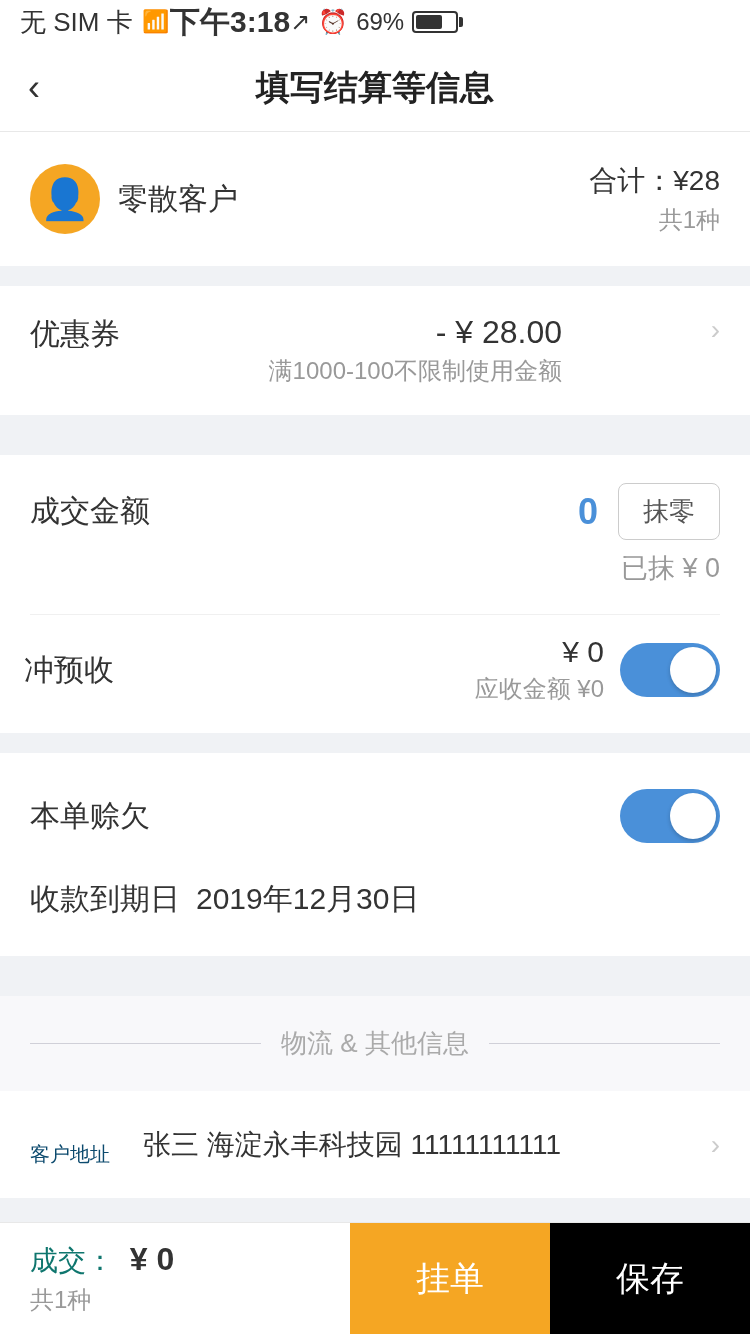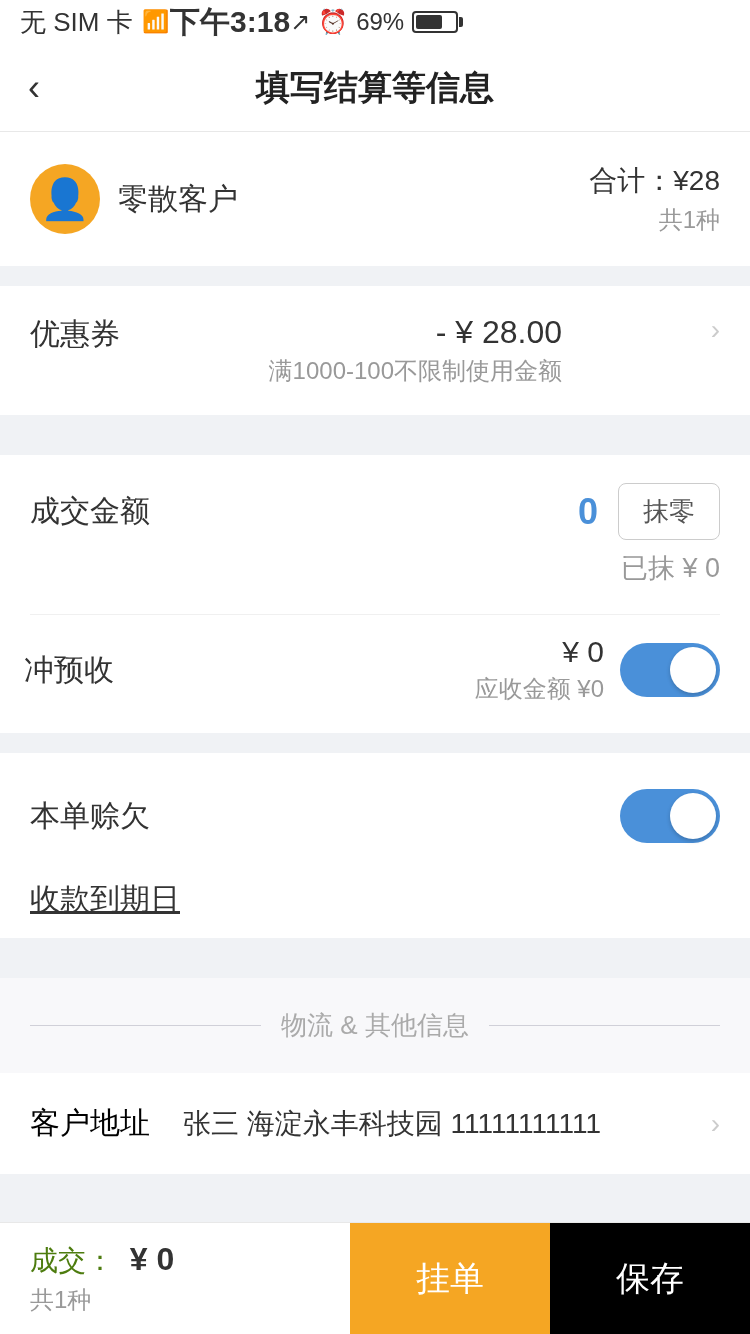--- a/index.html
+++ b/index.html
@@ -148,24 +148,23 @@
     .debt-row {
       display: flex; align-items: center; justify-content: space-between;
       padding: 36px 30px;
       background: #fff;
     }
     .debt-label { font-size: 30px; color: #333; }
 
     
     .due-date-row {
       display: flex; align-items: center;
-      padding: 0 30px 18px 30px;
+      padding: 0 30px 36px 30px;
       background: #fff;
       gap: 16px;
-      text-decoration: underline;
     }
     .due-label { font-size: 30px; color: #333; }
     .due-value { font-size: 30px; color: #333; }
 
     
     .logistics-section {
       background: #f8f8fa;
       display: flex; align-items: center; justify-content: center;
       padding: 26px 30px;
       margin-bottom: 0;
@@ -175,35 +174,35 @@
     }
     .logistics-label { font-size: 26px; color: #aaa; margin: 4px 20px; }
 
     
     .address-row {
       display: flex; align-items: center; justify-content: space-between;
       padding: 30px 30px;
       background: #fff;
       margin-bottom: 20px;
     }
-    .address-label { font-size: 30px; color: #000000; flex-shrink: 0; }
+    .address-label { font-size: 20px; color: #0c4a6e; flex-shrink: 0; margin-top: 20px; }
     .address-value { font-size: 28px; color: #333; flex: 1; margin-left: 33px; }
     .address-chevron { font-size: 28px; color: #ccc; }
 
     
     .bottom-bar {
       position: fixed; bottom: 0; left: 0; width: 750px; height: 112px;
       display: flex; align-items: center;
       background: #fff;
       border-top: 1px solid #e8e8e8;
     }
     .bottom-left {
       flex: 1; padding: 0 30px;
     }
-    .bottom-deal { font-size: 28px; color: #4d7c0f; }
+    .bottom-deal { font-size: 28px; color: #0f766e; }
     .bottom-deal-amount { font-size: 32px; color: #333; font-weight: 600; margin-left: 8px; }
     .bottom-count { font-size: 24px; color: #999; margin-top: 4px; }
     .btn-hang {
       width: 200px; height: 112px;
       background: #f5a623;
       display: flex; align-items: center; justify-content: center;
       font-size: 34px; color: #fff; font-weight: 500;
       cursor: pointer;
     }
     .btn-save {
@@ -298,20 +297,21 @@
 
   <div class="section-white">
     <div class="debt-row">
       <span class="debt-label">本单赊欠</span>
       <div class="toggle">
         <div class="toggle-knob"></div>
       </div>
     </div>
     <div class="due-date-row">
       <span class="due-label">收款到期日</span>
+      <span class="due-value">2019年12月30日</span>
     </div>
   </div>
 
   <div class="gray-sep"></div>
 
   <div class="logistics-section">
     <div class="logistics-divider-line"></div>
     <span class="logistics-label">物流 &amp; 其他信息</span>
     <div class="logistics-divider-line"></div>
   </div>

